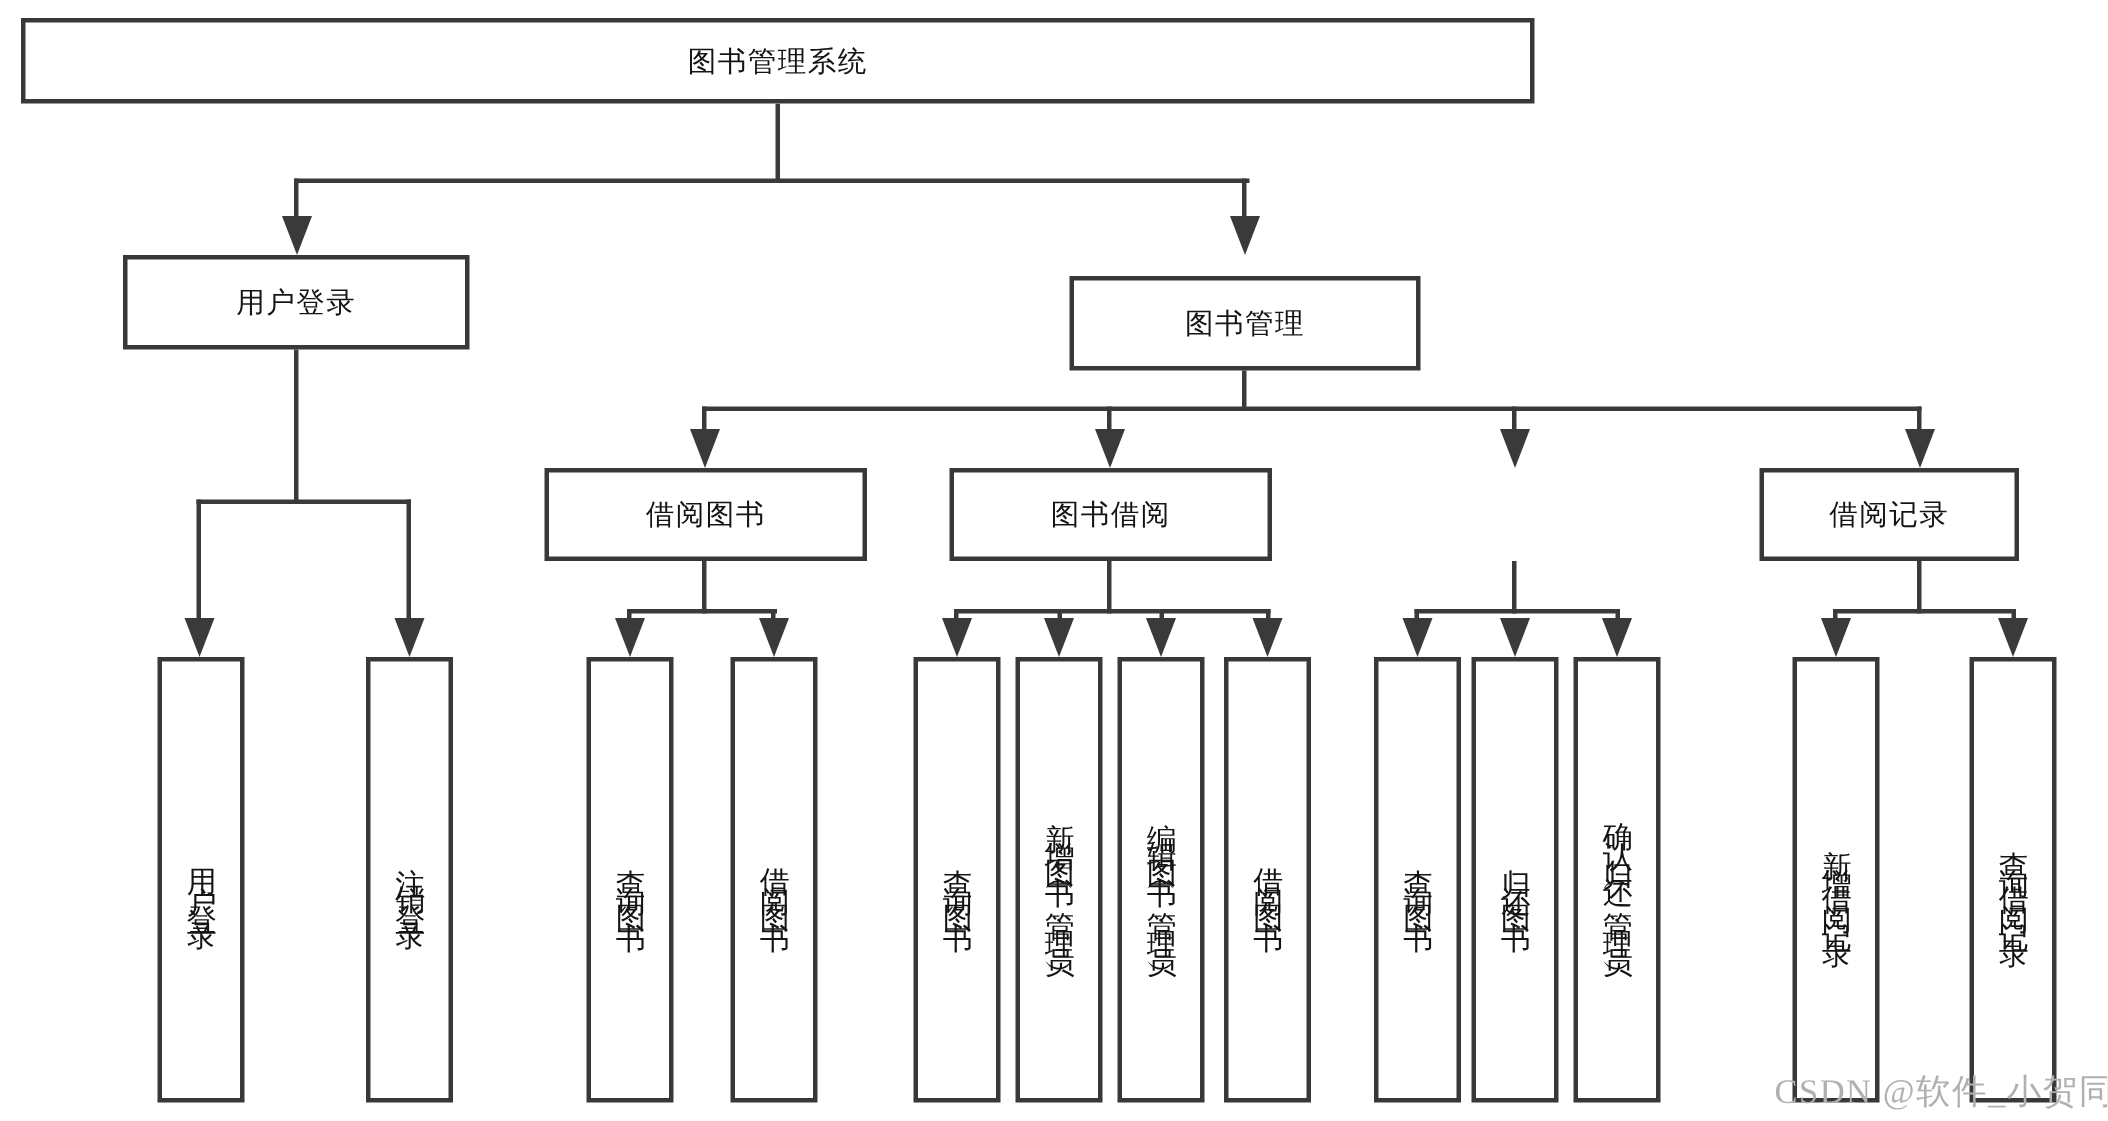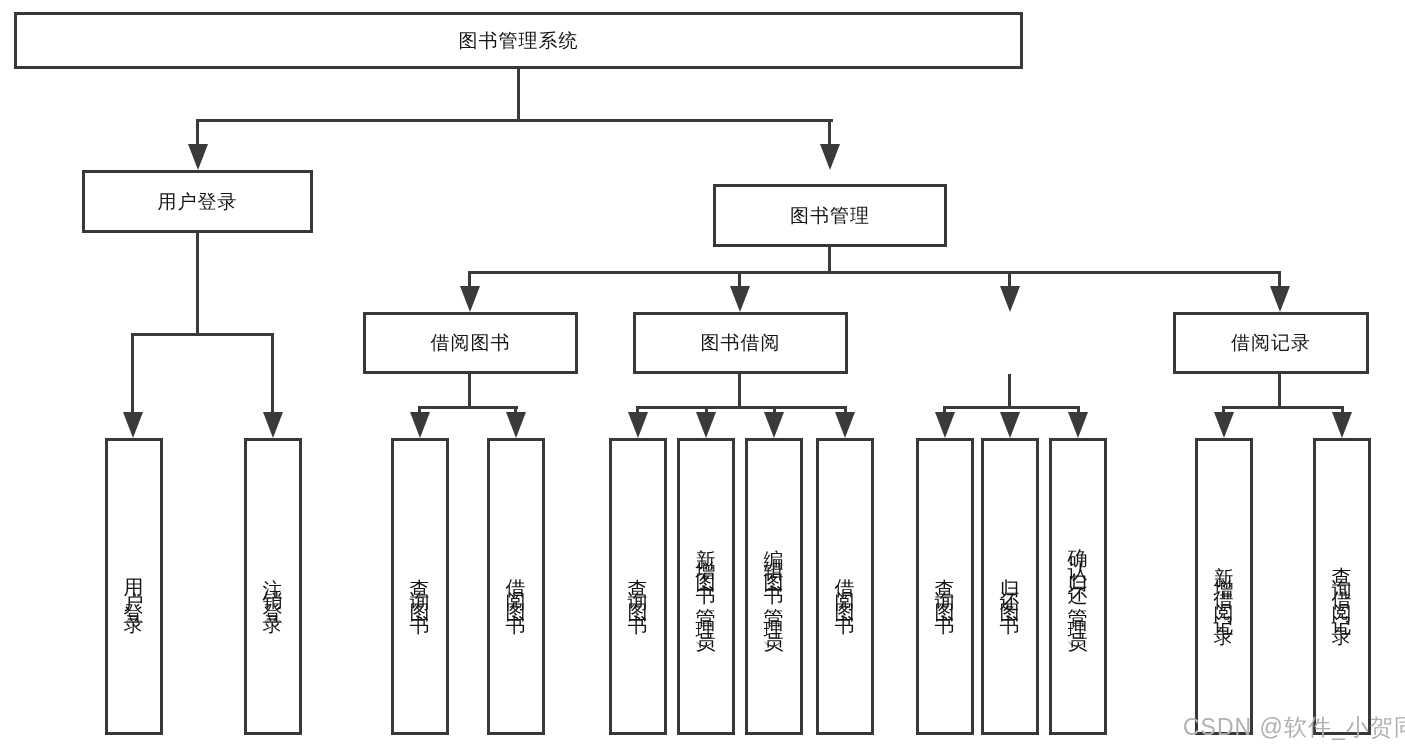--- a/index.html
+++ b/index.html
@@ -1,18 +1,18 @@
 <!DOCTYPE html>
 <html><head>
 <meta charset="utf-8">
 <style>
   html,body{margin:0;padding:0;background:#ffffff;}
   .canvas{
     position:relative;width:1405px;height:747px;background:#ffffff;overflow:hidden;
-    font-family:Liberation Sans, sans-serif;color:#141414;
+    font-family:Liberation Serif, serif;color:#141414;
   }
   .box{
     position:absolute;background:#ffffff;border:3px solid #383838;box-sizing:border-box;
     display:flex;align-items:center;justify-content:center;
   }
   .hbox{font-size:19px;font-weight:500;letter-spacing:1px;}
   .vbox{
     writing-mode:vertical-rl;text-orientation:mixed;
     font-size:20px;font-weight:500;letter-spacing:12px;line-height:1;
     display:flex;align-items:center;justify-content:center;
@@ -106,21 +106,21 @@
 
   <div class="box hbox" style="left:363px;top:312px;width:215px;height:62px">
     <span>借阅图书</span>
   </div>
 
   <div class="box hbox" style="left:633px;top:312px;width:215px;height:62px">
     <span>图书借阅</span>
   </div>
 
 
-  <div class="box hbox" style="left:1173px;top:312px;width:196px;height:62px">
+  <div class="box hbox" style="left:1173px;top:312px;width:173px;height:62px">
     <span>借阅记录</span>
   </div>
 
   <div class="box vbox" style="left:105px;top:438px;width:58px;height:297px">
     <span>用户登录</span>
   </div>
   <div class="box vbox" style="left:244px;top:438px;width:58px;height:297px">
     <span>注销登录</span>
   </div>
 

